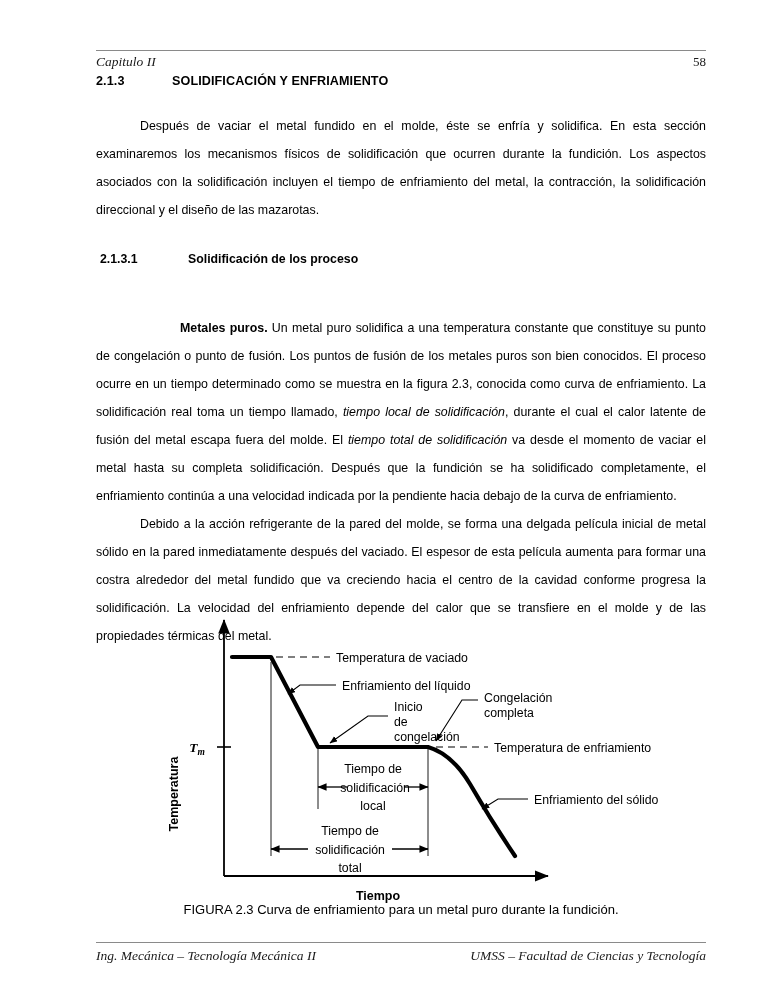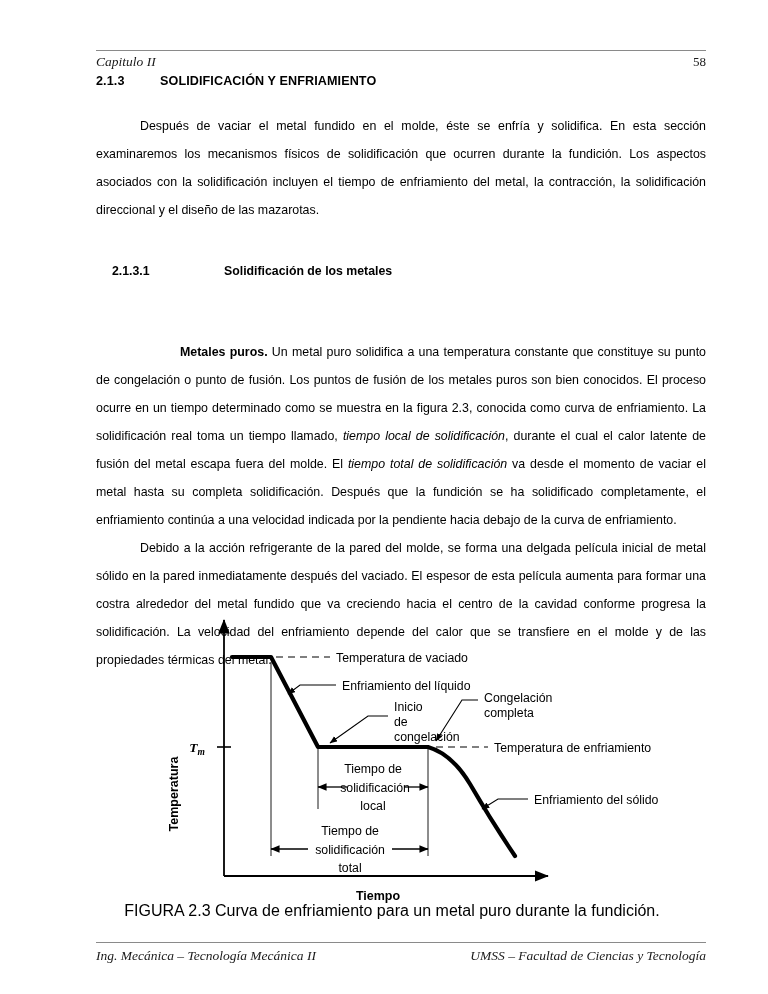--- a/index.html
+++ b/index.html
@@ -37,44 +37,44 @@
     font-family:"Liberation Serif",serif;
     font-style:italic;font-size:13.5px;color:#1a1a1a;
   }
 
   
   .content{position:absolute;left:96px;top:60px;width:610px;}
   h2.sec{
     font-size:12.6px;font-weight:bold;margin:0;padding:0;
     letter-spacing:.1px;
   }
-  .sec-row{display:flex;gap:4px;margin:0;padding:0;}
+  .sec-row{display:flex;gap:16px;margin:0;padding:0;}
   .sec-num{width:60px;flex:none;}
   .sub-row{display:flex;gap:0;}
   .sub-num{width:80px;flex:none;}
-  h3.sub{font-size:12.3px;font-weight:bold;margin:16px;padding:0;}
+  h3.sub{font-size:12.3px;font-weight:bold;margin:4px;padding:0;}
 
   p.para{
     font-size:12.4px;line-height:28px;
     text-align:justify;text-justify:inter-word;
     margin:0;padding:0;
   }
   p.indent{text-indent:44px;}
   .b{font-weight:bold;padding-left:40px;}
   .i{font-style:italic;}
 
   .sp-20{height:20px;}
   .sp-24{height:24px;}
   .sp-14{height:14px;}
 
   
   .figure{position:absolute;left:0;top:604px;width:768px;height:330px;}
   .figcap{
-    position:absolute;left:87px;top:298px;width:610px;
-    text-align:center;font-size:16px;
+    position:absolute;left:96px;top:298px;width:610px;
+    text-align:center;font-size:13px;
   }
   svg{display:block;}
 </style>
 </head>
 <body>
 
 <div class="page">
 
   <div class="runhead">
     <span>Capitulo II</span>
@@ -92,21 +92,21 @@
     </div>
 
     <div class="sp-24"></div>
 
     <p class="para indent">Después de vaciar el metal fundido en el molde, éste se enfría y solidifica. En esta sección examinaremos los mecanismos físicos de solidificación que ocurren durante la fundición. Los aspectos asociados con la solidificación incluyen el tiempo de enfriamiento del metal, la contracción, la solidificación direccional y el diseño de las mazarotas.</p>
 
     <div class="sp-24"></div>
 
     <div class="sub-row">
       <h3 class="sub sub-num">2.1.3.1</h3>
-      <h3 class="sub">Solidificación de los metales</h3>
+      <h3 class="sub">Solidificación de los proceso</h3>
     </div>
 
     <div class="sp-24"></div>
 
 
     <div class="sp-20"></div>
 
     <p class="para indent"><span class="b">Metales puros.</span><span> Un metal puro solidifica a una temperatura constante que constituye su punto de congelación o punto de fusión. Los puntos de fusión de los metales puros son bien conocidos. El proceso ocurre en un tiempo determinado como se muestra en la figura 2.3, conocida como curva de enfriamiento. La solidificación real toma un tiempo llamado, </span><span class="i">tiempo local de solidificación</span><span>, durante el cual el calor latente de fusión del metal escapa fuera del molde. El </span><span class="i">tiempo total de solidificación</span><span> va desde el momento de vaciar el metal hasta su completa solidificación. Después que la fundición se ha solidificado completamente, el enfriamiento continúa a una velocidad indicada por la pendiente hacia debajo de la curva de enfriamiento.</span></p>
 
     <p class="para indent">Debido a la acción refrigerante de la pared del molde, se forma una delgada película inicial de metal sólido en la pared inmediatamente después del vaciado. El espesor de esta película aumenta para formar una costra alrededor del metal fundido que va creciendo hacia el centro de la cavidad conforme progresa la solidificación. La velocidad del enfriamiento depende del calor que se transfiere en el molde y de las propiedades térmicas del metal.</p>

